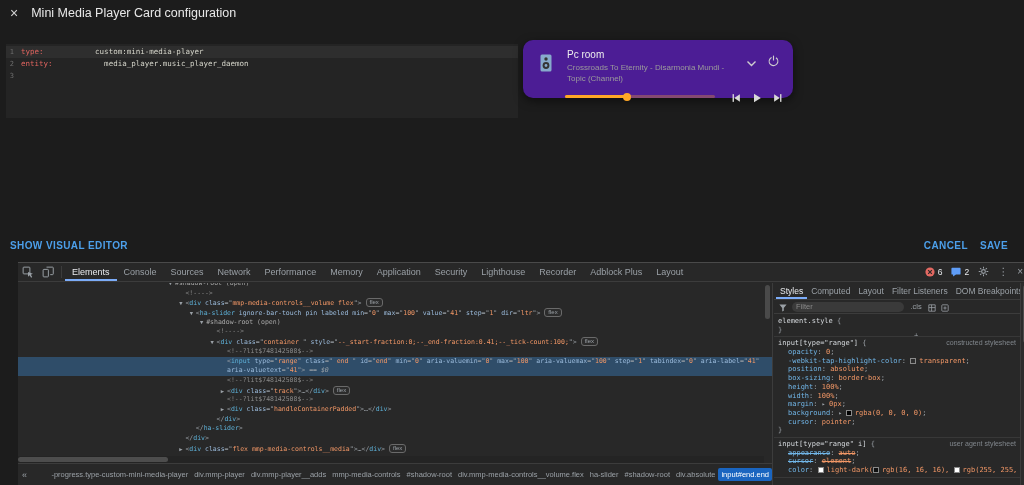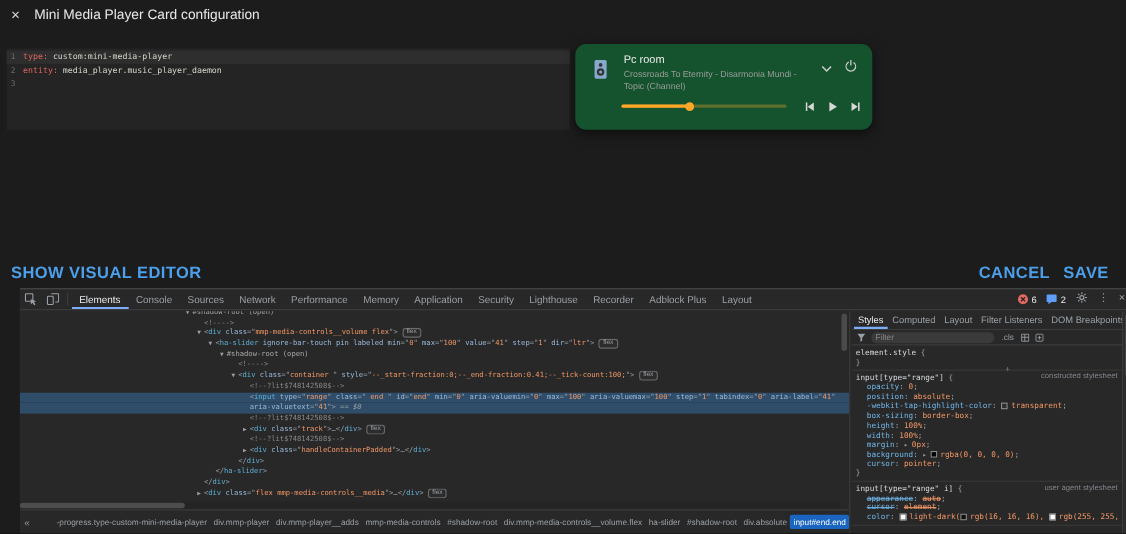--- a/index.html
+++ b/index.html
@@ -12,37 +12,37 @@
   .dlg-header{position:absolute;top:0;left:0;right:0;height:26px;display:flex;align-items:center;padding-left:10px;gap:13px;}
   .close-x{color:#d2d2d2;font-size:14px;line-height:14px;cursor:default;}
   .dlg-title{color:#e8e8e8;font-size:12.5px;}
 
   .editor{position:absolute;left:6px;top:44px;width:512px;height:74px;background:#242424;
     font-family:"DejaVu Sans Mono",monospace;font-size:7.5px;padding-top:2px;}
   .ed-line{display:flex;height:12px;line-height:12px;}
   .ed-line.active{background:#2e2e2e;}
   .ed-gutter{width:15px;flex:none;text-align:right;color:#6d6d6d;padding-right:7px;font-size:7px;}
   .ed-key{color:#e0645f;}
-  .ed-val{color:#d6d6cb;}
-
-  .preview-card{position:absolute;left:523px;top:40px;width:270px;height:78px;background:#14532d;
+  .ed-val{color:#d6d6cb;margin-left:47px;}
+
+  .preview-card{position:absolute;left:523px;top:40px;width:270px;height:58px;background:#4c1d95;
     border-radius:10px;box-shadow:0 3px 10px rgba(0,0,0,.5);}
   .pc-icon{position:absolute;left:13px;top:13px;}
   .pc-title{position:absolute;left:44px;top:9px;font-size:10px;color:#ededed;font-weight:500;}
   .pc-sub1{position:absolute;left:44px;top:23px;font-size:8px;color:#9b9b9b;}
   .pc-sub2{position:absolute;left:44px;top:34px;font-size:8px;color:#9b9b9b;}
   .pc-chevron{position:absolute;right:36px;top:14px;}
   .pc-power{position:absolute;right:13px;top:13px;}
   .pc-slider{position:absolute;left:42px;top:55px;width:150px;height:3px;background:rgba(255,167,38,.32);border-radius:2px;}
   .pc-fill{height:100%;background:#ffa726;border-radius:2px;width:0;}
   .pc-thumb{position:absolute;top:-2.5px;width:8px;height:8px;border-radius:50%;background:#ffa726;}
   .pc-controls{position:absolute;right:9px;top:50px;display:flex;gap:9px;align-items:center;}
 
   .dlg-footer{position:absolute;left:10px;right:16px;top:240px;display:flex;justify-content:space-between;align-items:center;}
-  .txt-btn{color:#4c9fea;font-size:15px;font-weight:600;letter-spacing:.4px;cursor:default;}
+  .txt-btn{color:#4c9fea;font-size:10px;font-weight:600;letter-spacing:.4px;cursor:default;}
   .footer-right{display:flex;gap:12px;}
 
   
   .devtools{position:absolute;top:262px;left:0;width:1012px;height:223px;background:#282828;
     border-top:1px solid #4a4a4a;color:#9aa0a6;margin-left:18px;}
   .dt-tabbar{height:19px;border-bottom:1px solid #3c3c3c;display:flex;align-items:stretch;}
   .dt-icon-btn{width:20px;display:flex;align-items:center;justify-content:center;flex:none;}
   .dt-sep{width:1px;background:#3c3c3c;margin:3px 3px;flex:none;}
   .dt-tab{padding:0 7px;font-size:9px;display:flex;align-items:center;color:#9aa0a6;white-space:nowrap;}
   .dt-tab.sel{color:#e8eaed;box-shadow:inset 0 -2px 0 #7cacf8;}
@@ -315,22 +315,22 @@
           </span>
         </div>
         <div class="css-sections">
             <div class="css-section">
               <div class="css-line"><span class="css-sel">element.style</span><span class="tk-p"> {</span></div>
               <div class="css-line"><span class="tk-p">}</span></div>
             </div>
             <div class="css-section">
               <div class="css-line"><span class="css-origin">constructed stylesheet</span><span class="css-sel">input[type="range"]</span><span class="tk-p"> {</span></div>
               <div class="css-line css-prop"><span class="css-name">opacity</span><span class="tk-p">: </span><span class="css-val">0</span><span class="tk-p">;</span></div>
+              <div class="css-line css-prop"><span class="css-name">-webkit-tap-highlight-color</span><span class="tk-p">: </span><span class="swatch checker"></span><span class="css-val">transparent</span><span class="tk-p">;</span></div>
               <div class="css-line css-prop"><span class="css-name">position</span><span class="tk-p">: </span><span class="css-val">absolute</span><span class="tk-p">;</span></div>
-              <div class="css-line css-prop"><span class="css-name">-webkit-tap-highlight-color</span><span class="tk-p">: </span><span class="swatch checker"></span><span class="css-val">transparent</span><span class="tk-p">;</span></div>
               <div class="css-line css-prop"><span class="css-name">box-sizing</span><span class="tk-p">: </span><span class="css-val">border-box</span><span class="tk-p">;</span></div>
               <div class="css-line css-prop"><span class="css-name">height</span><span class="tk-p">: </span><span class="css-val">100%</span><span class="tk-p">;</span></div>
               <div class="css-line css-prop"><span class="css-name">width</span><span class="tk-p">: </span><span class="css-val">100%</span><span class="tk-p">;</span></div>
               <div class="css-line css-prop"><span class="css-name">margin</span><span class="tk-p">: </span><span class="css-exp">▸ </span><span class="css-val">0px</span><span class="tk-p">;</span></div>
               <div class="css-line css-prop"><span class="css-name">background</span><span class="tk-p">: </span><span class="css-exp">▸ </span><span class="swatch" style="background: rgb(0, 0, 0);"></span><span class="css-val">rgba(0, 0, 0, 0)</span><span class="tk-p">;</span></div>
               <div class="css-line css-prop"><span class="css-name">cursor</span><span class="tk-p">: </span><span class="css-val">pointer</span><span class="tk-p">;</span></div>
               <div class="css-line"><span class="tk-p">}</span></div>
             </div>
             <div class="css-section">
               <div class="css-line"><span class="css-origin">user agent stylesheet</span><span class="css-sel">input[type="range" i]</span><span class="tk-p"> {</span></div>

